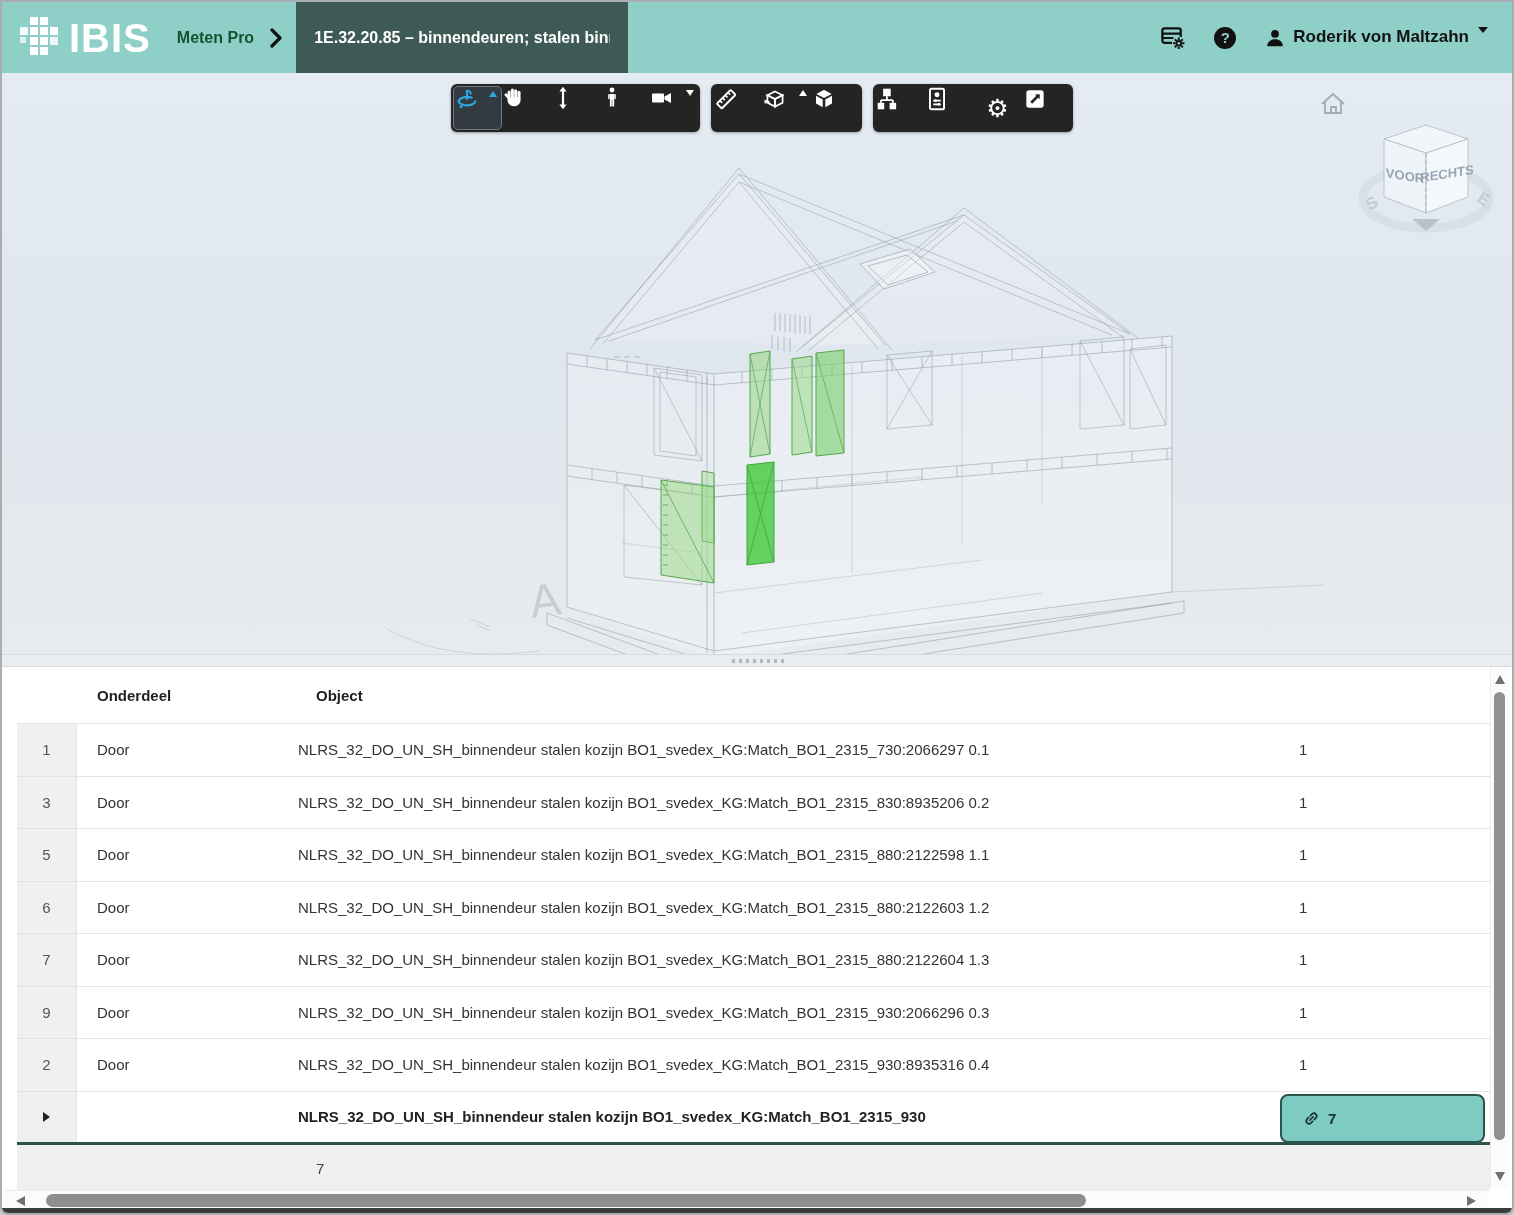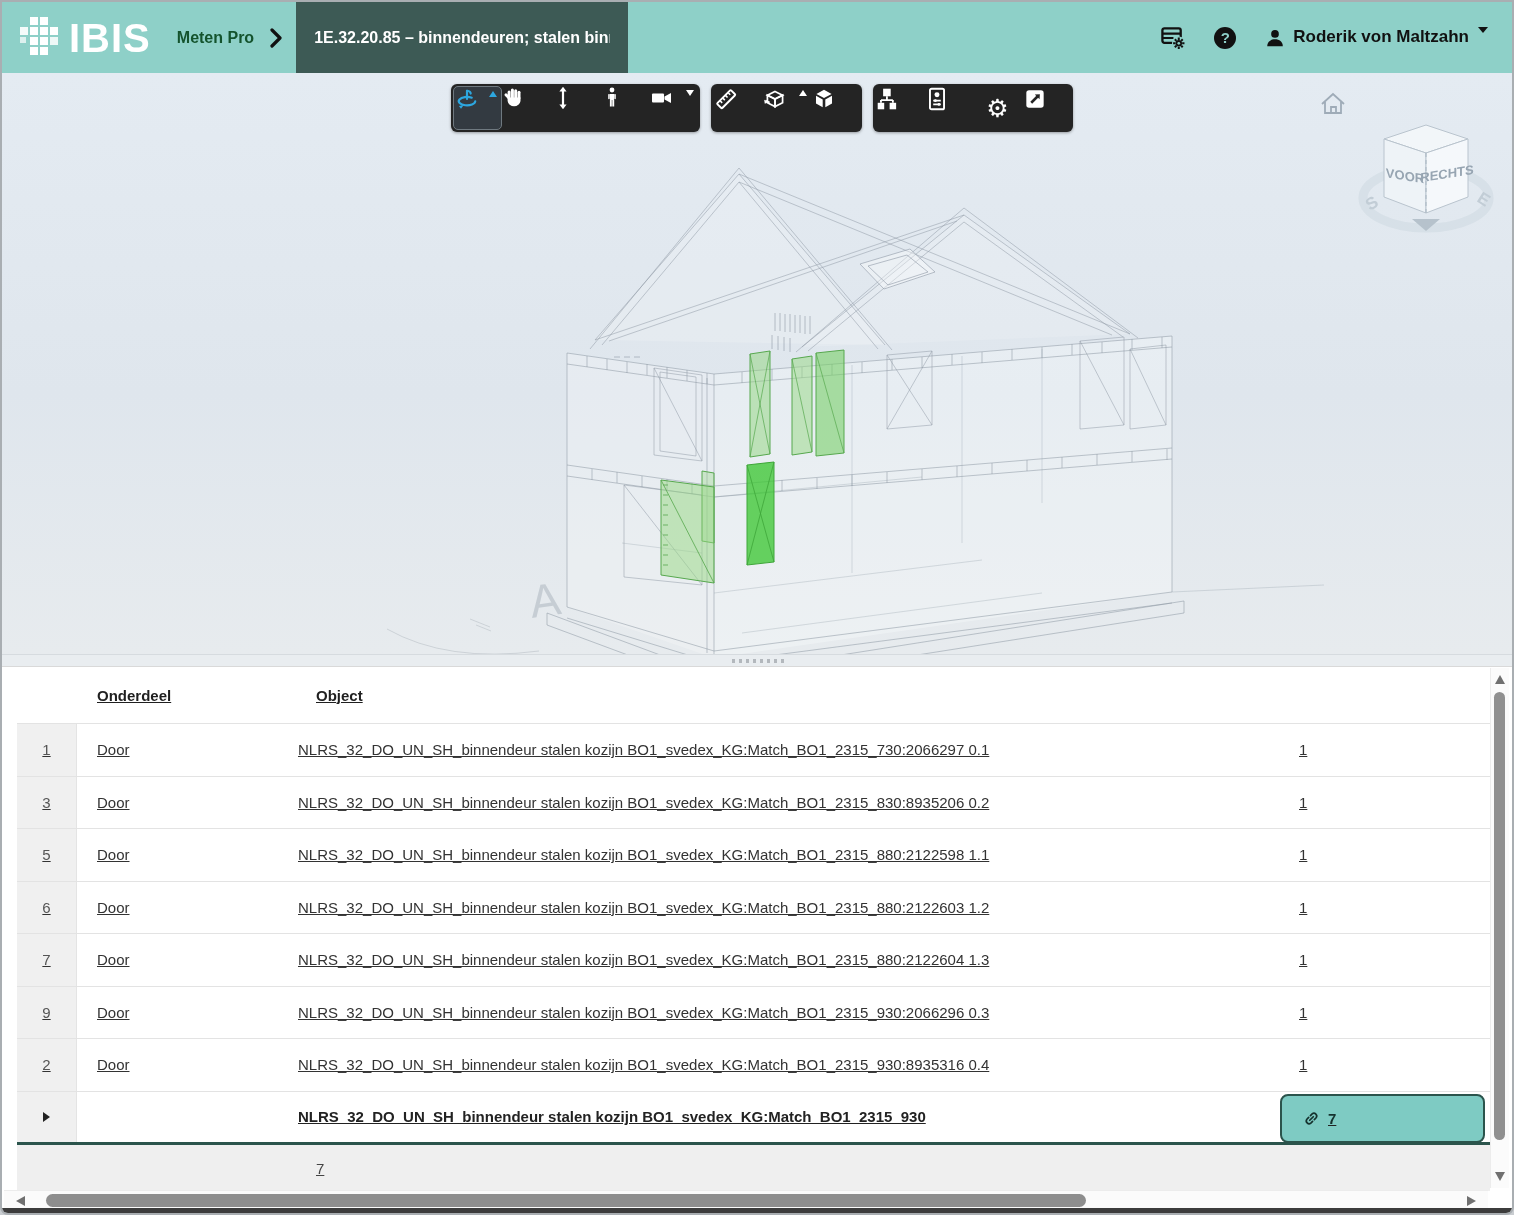--- a/index.html
+++ b/index.html
@@ -48,21 +48,21 @@
   
   .divider{position:absolute;left:0;top:652px;width:1514px;height:12px;background:#e9edf0;
            border-top:1px solid #d6dbdf;display:flex;align-items:center;justify-content:center;}
   .drag-dots{width:55px;height:4px;cursor:row-resize;
      background:repeating-linear-gradient(90deg,#b3b8bd 0 3px,transparent 3px 7px);}
 
   
   .table-panel{position:absolute;left:0;top:664px;width:1514px;height:524px;background:#fff;
                border-top:1px solid #d9d9d9;}
   .trow{display:grid;grid-template-columns:60px 220px 1fr 210px;align-items:center;
-        margin-left:15px;width:1473px;text-decoration:underline;}
+        margin-left:15px;width:1473px;}
   .thead-row{height:56px;font-weight:bold;color:#1f1f1f;font-size:15px;}
   .data-row{height:52.5px;font-size:15px;color:#333;border-top:1px solid #e3e3e3;cursor:pointer;}
   .cell-num{align-self:stretch;display:flex;align-items:center;justify-content:center;
             background:#f0f0f0;color:#555;border-right:1px solid #e4e4e4;}
   .cell-onderdeel{padding-left:20px;}
   .cell-object{padding-left:1px;}
   .cell-aantal{padding-left:19px;}
   .summary-row{height:51.5px;font-size:15px;color:#222;border-top:1px solid #e3e3e3;position:relative;}
   .summary-row .cell-object{font-weight:bold;}
   .expander{width:0;height:0;border-top:5px solid transparent;border-bottom:5px solid transparent;

